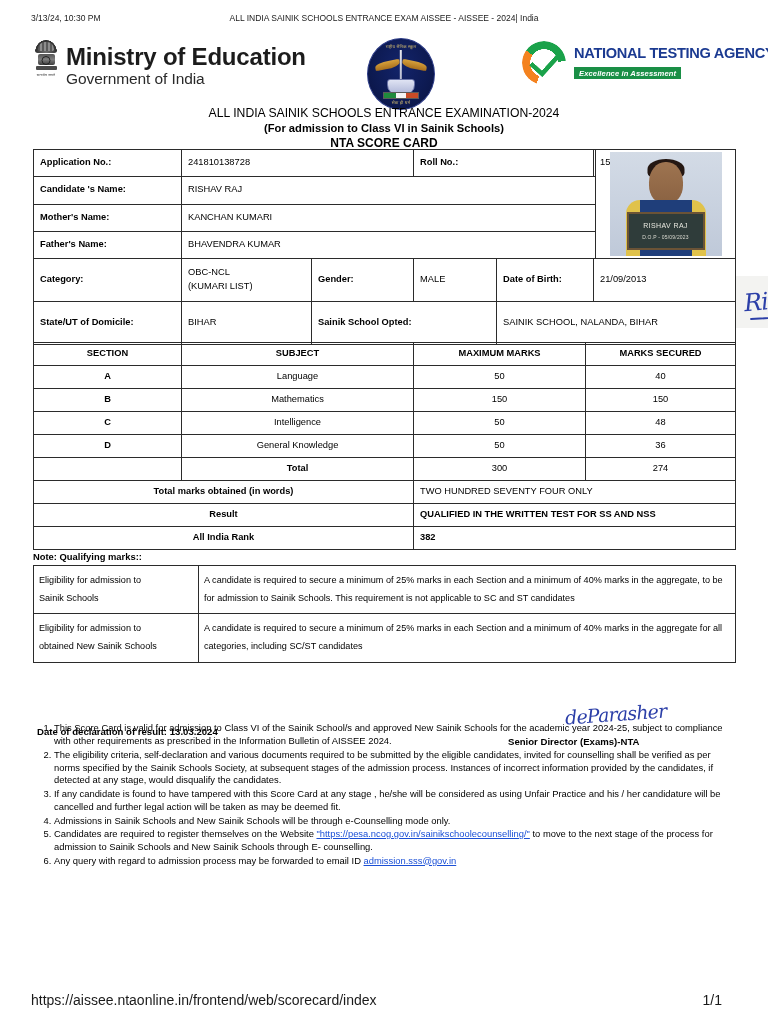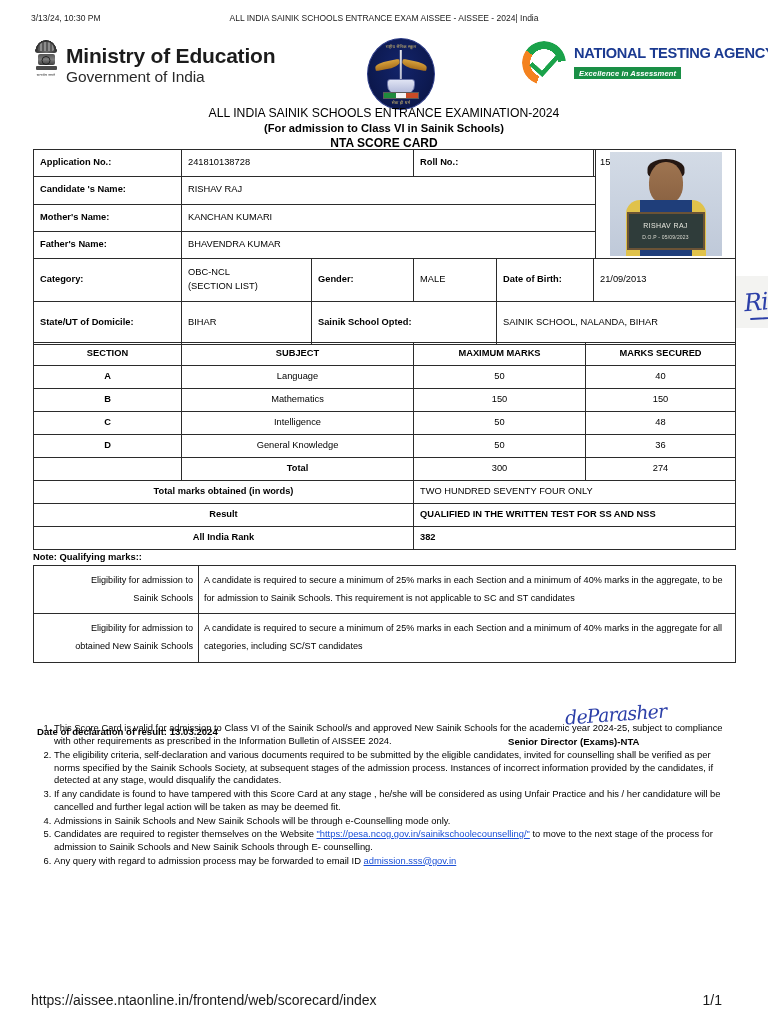--- a/index.html
+++ b/index.html
@@ -72,21 +72,21 @@
     width: 7px; height: 7px; border: 1.4px solid #222; border-radius: 50%;
   }
   .emblem-india .base {
     width: 21px; height: 4px;
     background: #4a4a4a; border-radius: 1px; margin-top: 1px;
   }
   .emblem-india .motto {
     font-size: 3.4px; letter-spacing: .2px; margin-top: 2px; color: #333; white-space: nowrap;
   }
   .moe-text .line1 {
-    font-size: 21px; font-weight: 600; letter-spacing: -.2px; line-height: 1.08; color: #1c1c1c;
+    font-size: 24px; font-weight: 600; letter-spacing: -.2px; line-height: 1.08; color: #1c1c1c;
   }
   .moe-text .line2 {
     font-size: 15.5px; font-weight: 400; letter-spacing: -.1px; line-height: 1.2; color: #2a2a2a;
   }
 
   .sainik-emblem {
     position: absolute; left: 358px; top: 0px;
     width: 84px; height: 70px;
   }
   .sainik-emblem .oval {
@@ -259,21 +259,21 @@
     font-size: 9.4px; font-weight: 700;
   }
 
   
   #eligibility-table {
     position: absolute; left: 33px; top: 565px; width: 702px;
   }
   #eligibility-table td {
     padding: 6px 5px; font-size: 9.1px; line-height: 1.95; vertical-align: middle;
   }
-  #eligibility-table td.lbl { text-align: right; }
+  #eligibility-table td.lbl { text-align: left; }
 
   
   #official-signature {
     position: absolute; left: 565px; top: 703px;
     font-family: "DejaVu Serif", serif; font-style: italic;
     font-size: 19px; color: #2c3fa8; transform: rotate(-4deg);
     letter-spacing: -.8px; white-space: nowrap;
   }
   #signatory-title {
     position: absolute; left: 508px; top: 736px;
@@ -399,21 +399,21 @@
         <td colspan="5">KANCHAN KUMARI</td>
       </tr>
       <tr>
         <td class="bold">Father's Name:</td>
         <td colspan="5">BHAVENDRA KUMAR</td>
       </tr>
       <tr>
         <td class="bold" style="height:42px">Category:</td>
         <td style="height:42px">
           <div>OBC-NCL</div>
-          <div>(SECTION LIST)</div>
+          <div>(KUMARI LIST)</div>
         </td>
         <td class="bold">Gender:</td>
         <td>MALE</td>
         <td class="bold" style="white-space:nowrap">Date of Birth:</td>
         <td colspan="2" style="white-space:nowrap">21/09/2013</td>
         <td class="sign-cell" rowspan="2">
           <div class="sign-box">
             <div class="ink">Rishav</div>
             <div class="ul"></div>
           </div>

